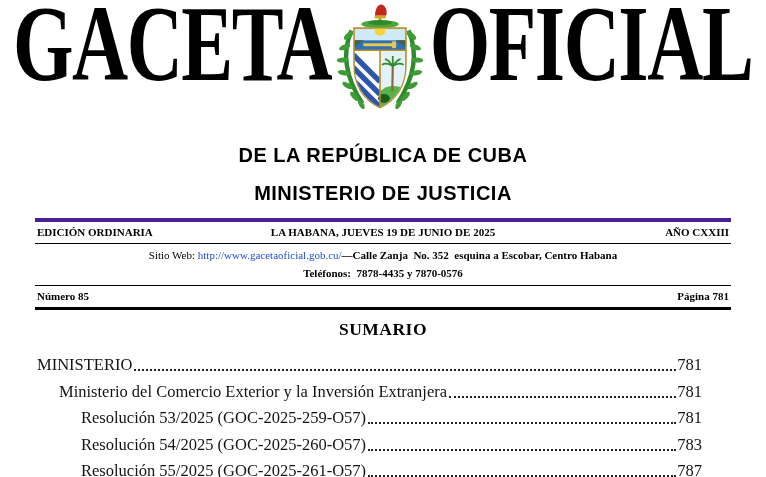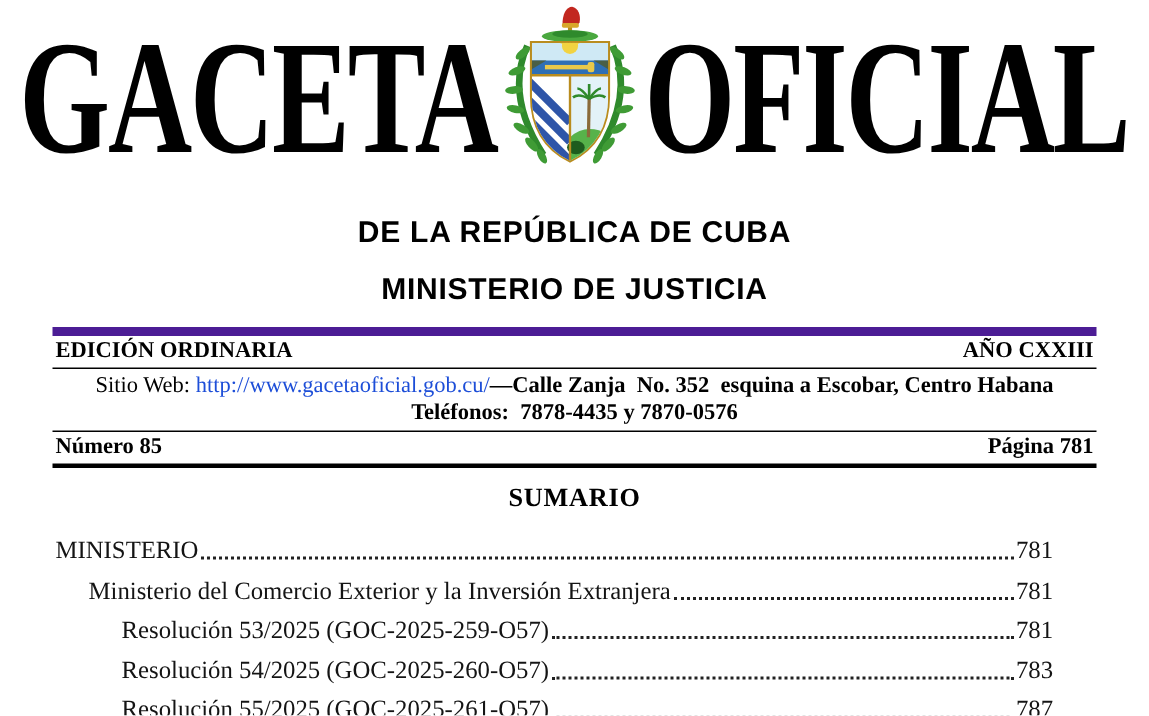--- a/index.html
+++ b/index.html
@@ -3,42 +3,42 @@
 <meta charset="utf-8">
 <style>
   html,body { margin:0; padding:0; background:#fff; }
   .page {
     position:relative; width:766px; height:477px; margin:0 auto;
     background:#fff; overflow:hidden; color:#000;
     font-family:"Liberation Serif","DejaVu Serif",serif;
   }
 
   
-  .masthead { height:132px; display:flex; align-items:center; justify-content:center; }
+  .masthead { height:132px; display:flex; align-items:flex-start; justify-content:center; }
   .title-word {
     display:inline-block; font-family:"Liberation Serif","DejaVu Serif",serif;
     font-weight:700; font-size:108px; line-height:0.82; letter-spacing:-2px;
     transform:scaleX(.72); white-space:nowrap; position:relative; z-index:2;
   }
   .title-left  { margin:0 -56px 0 -48px; }
   .title-right { margin:0 -48px 0 -56px; }
   .crest { width:94px; height:114px; align-self:flex-start; margin:3px -4px 0 -4px; position:relative; z-index:1; flex:none; }
 
   .subtitle, .ministry {
     text-align:center; font-family:"Liberation Sans","DejaVu Sans",sans-serif;
     font-weight:700; font-size:20px; letter-spacing:.5px;
   }
   .subtitle { margin-top:12px; }
   .ministry { margin-top:15px; }
 
   
   .edition-table {
     margin:13px 35px 0 35px;
-    border-top:6px solid #4c1d95; border-bottom:3px solid #000;
-    font-size:15px; line-height:17px;
+    border-top:4px solid #4c1d95; border-bottom:3px solid #000;
+    font-size:11px; line-height:17px;
   }
   .edition-row {
     position:relative; display:flex; justify-content:space-between;
     font-weight:700; padding:2px 2px 2px 2px; border-bottom:1.5px solid #000;
   }
   .edition-date { position:absolute; left:0; right:0; text-align:center; }
   .site-row { text-align:center; padding-top:3px; white-space:pre-wrap; }
   .site-label { font-weight:400; }
   .site-link { color:#1d4ed8; text-decoration:none; cursor:pointer; }
   .site-address { font-weight:700; }
@@ -147,20 +147,21 @@
 
     <span class="title-word title-right">OFICIAL</span>
   </div>
 
   <div class="subtitle">DE LA REPÚBLICA DE CUBA</div>
   <div class="ministry">MINISTERIO DE JUSTICIA</div>
 
   <div class="edition-table">
     <div class="edition-row">
       <span>EDICIÓN ORDINARIA</span>
+      <span class="edition-date">LA HABANA, JUEVES 19 DE JUNIO DE 2025</span>
       <span>AÑO CXXIII</span>
     </div>
     <div class="site-row"><span class="site-label">Sitio Web: </span><a class="site-link">http://www.gacetaoficial.gob.cu/</a><span class="site-address">—Calle Zanja  No. 352  esquina a Escobar, Centro Habana</span></div>
     <div class="phones-row">Teléfonos:  7878-4435 y 7870-0576</div>
     <div class="issue-row">
       <span>Número 85</span>
       <span>Página 781</span>
     </div>
   </div>
 

